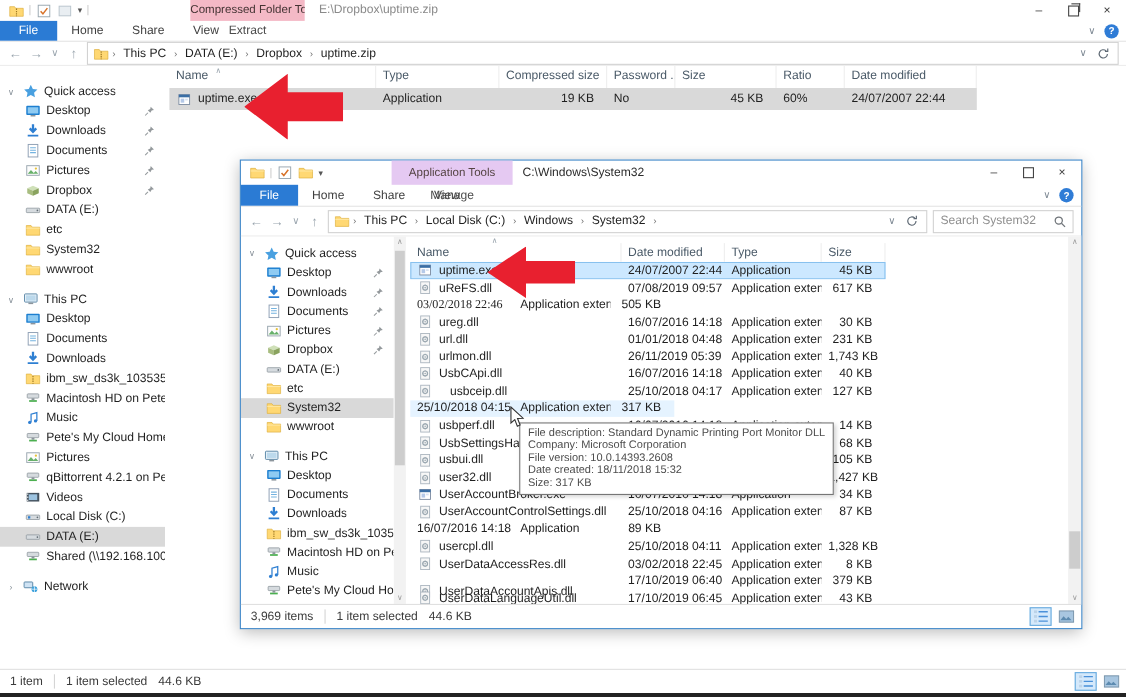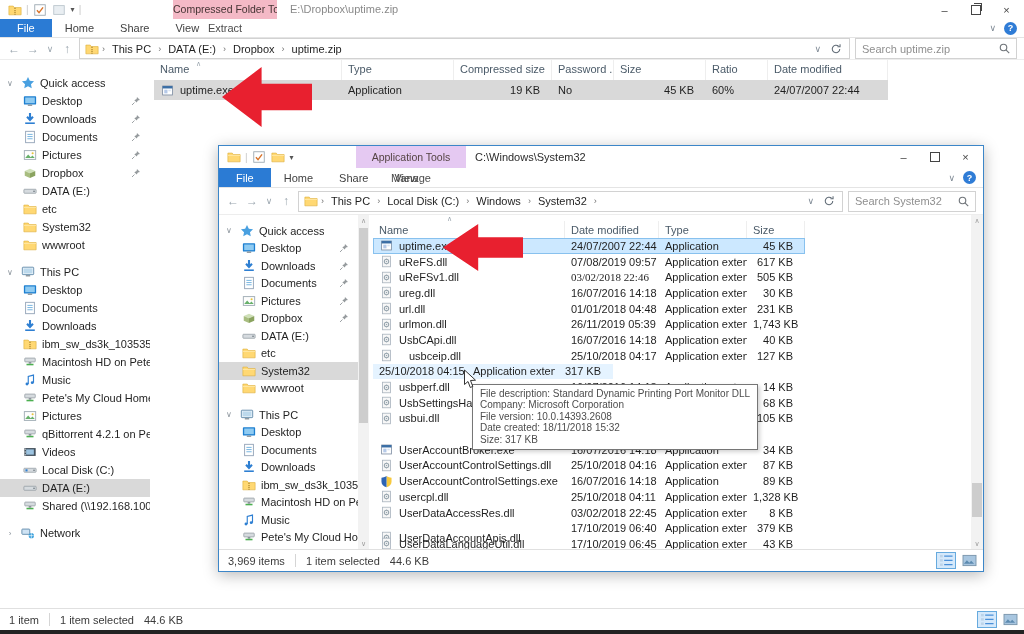--- a/index.html
+++ b/index.html
@@ -183,29 +183,20 @@
         <span class="addrend">
           <span class="chevtxt">∨</span>
           <span class="ic">
             <svg width="12" height="12" viewBox="0 0 16 16">
               <path d="M13 8a5 5 0 1 1-1.6-3.7" fill="none" stroke="#5f6a75" stroke-width="1.4"></path>
               <path d="M13.4 1.6v3.4H10" fill="none" stroke="#5f6a75" stroke-width="1.4"></path>
             </svg>
           </span>
         </span>
       </div>
-    <div class="searchbox">
-      <input placeholder="Search uptime.zip" style="">
-      <span class="ic" id="back-searchic">
-          <svg width="13" height="13" viewBox="0 0 16 16">
-            <circle cx="6.8" cy="6.8" r="4" fill="none" stroke="#70757a" stroke-width="1.4"></circle>
-            <path d="M9.8 9.8l4 4" stroke="#70757a" stroke-width="1.4"></path>
-          </svg>
-        </span>
-    </div>
   </div>
   <div class="main">
     <div class="sidebar" id="back-side">
         <div class="sbrow root first">
           <span class="chev">∨</span>
           <span class="ic">
             <svg width="14" height="14" viewBox="0 0 16 16">
               <path d="M8 1.2l2.1 4.3 4.8.6-3.5 3.3.9 4.7L8 11.8l-4.3 2.3.9-4.7L1.1 6.1l4.8-.6z" fill="#49a0e0"></path>
             </svg>
           </span>
@@ -864,31 +855,20 @@
                   <path d="M8 4.4v1.2M8 10.4v1.2M4.9 8h1.2M9.9 8h1.2" stroke="#9aa7b0" stroke-width="1"></path>
                 </svg>
               </span>
               <span>uReFS.dll</span>
             </div>
             <div class="fcell" style="width: 94px;">07/08/2019 09:57</div>
             <div class="fcell" style="width: 88px;">Application extens...</div>
             <div class="fcell num" style="width: 58px;">617 KB</div>
           </div>
           <div class="fr">
-            <div class="fcell fname" style="width: 192px;">
-              <span class="ic">
-                <svg width="13" height="13" viewBox="0 0 16 16">
-                  <rect x="3" y="1.5" width="10" height="13" fill="#f7f7f7" stroke="#aab4be"></rect>
-                  <circle cx="8" cy="8" r="2.7" fill="none" stroke="#9aa7b0" stroke-width="1.3"></circle>
-                  <circle cx="8" cy="8" r=".9" fill="#9aa7b0"></circle>
-                  <path d="M8 4.4v1.2M8 10.4v1.2M4.9 8h1.2M9.9 8h1.2" stroke="#9aa7b0" stroke-width="1"></path>
-                </svg>
-              </span>
-              <span>uReFSv1.dll</span>
-            </div>
             <div class="fcell" style="width: 94px; font-family: Liberation Serif, serif;">03/02/2018 22:46</div>
             <div class="fcell" style="width: 88px;">Application extens...</div>
             <div class="fcell num" style="width: 58px;">505 KB</div>
           </div>
           <div class="fr">
             <div class="fcell fname" style="width: 192px;">
               <span class="ic">
                 <svg width="13" height="13" viewBox="0 0 16 16">
                   <rect x="3" y="1.5" width="10" height="13" fill="#f7f7f7" stroke="#aab4be"></rect>
                   <circle cx="8" cy="8" r="2.7" fill="none" stroke="#9aa7b0" stroke-width="1.3"></circle>
@@ -1013,20 +993,31 @@
                   <path d="M8 4.4v1.2M8 10.4v1.2M4.9 8h1.2M9.9 8h1.2" stroke="#9aa7b0" stroke-width="1"></path>
                 </svg>
               </span>
               <span>usbui.dll</span>
             </div>
             <div class="fcell" style="width: 94px;"></div>
             <div class="fcell" style="width: 88px;">Application extens...</div>
             <div class="fcell num" style="width: 58px;">105 KB</div>
           </div>
           <div class="fr">
+            <div class="fcell fname" style="width: 192px;">
+              <span class="ic">
+                <svg width="13" height="13" viewBox="0 0 16 16">
+                  <rect x="3" y="1.5" width="10" height="13" fill="#f7f7f7" stroke="#aab4be"></rect>
+                  <circle cx="8" cy="8" r="2.7" fill="none" stroke="#9aa7b0" stroke-width="1.3"></circle>
+                  <circle cx="8" cy="8" r=".9" fill="#9aa7b0"></circle>
+                  <path d="M8 4.4v1.2M8 10.4v1.2M4.9 8h1.2M9.9 8h1.2" stroke="#9aa7b0" stroke-width="1"></path>
+                </svg>
+              </span>
+              <span>user32.dll</span>
+            </div>
             <div class="fcell" style="width: 94px;"></div>
             <div class="fcell" style="width: 88px;">Application extens...</div>
             <div class="fcell num" style="width: 58px;">1,427 KB</div>
           </div>
           <div class="fr">
             <div class="fcell fname" style="width: 192px;">
               <span class="ic">
                 <svg width="13" height="13" viewBox="0 0 16 16">
                   <rect x="2" y="2.5" width="12" height="11" fill="#fff" stroke="#7a8aa0"></rect>
                   <rect x="2" y="2.5" width="12" height="3" fill="#3a6ea5"></rect>
@@ -1050,29 +1041,20 @@
                   <path d="M8 4.4v1.2M8 10.4v1.2M4.9 8h1.2M9.9 8h1.2" stroke="#9aa7b0" stroke-width="1"></path>
                 </svg>
               </span>
               <span>UserAccountControlSettings.dll</span>
             </div>
             <div class="fcell" style="width: 94px;">25/10/2018 04:16</div>
             <div class="fcell" style="width: 88px;">Application extens...</div>
             <div class="fcell num" style="width: 58px;">87 KB</div>
           </div>
           <div class="fr">
-            <div class="fcell fname" style="width: 192px;">
-              <span class="ic">
-                <svg width="13" height="13" viewBox="0 0 16 16">
-                  <path d="M8 1.3c2.2 1.5 4.3 2 6.2 2v5c0 3.6-2.7 5.7-6.2 6.7z" fill="#f7c93e"></path>
-                  <path d="M8 1.3C5.8 2.8 3.7 3.3 1.8 3.3v5c0 3.6 2.7 5.7 6.2 6.7z" fill="#2d64b4"></path>
-                </svg>
-              </span>
-              <span>UserAccountControlSettings.exe</span>
-            </div>
             <div class="fcell" style="width: 94px;">16/07/2016 14:18</div>
             <div class="fcell" style="width: 88px;">Application</div>
             <div class="fcell num" style="width: 58px;">89 KB</div>
           </div>
           <div class="fr">
             <div class="fcell fname" style="width: 192px;">
               <span class="ic">
                 <svg width="13" height="13" viewBox="0 0 16 16">
                   <rect x="3" y="1.5" width="10" height="13" fill="#f7f7f7" stroke="#aab4be"></rect>
                   <circle cx="8" cy="8" r="2.7" fill="none" stroke="#9aa7b0" stroke-width="1.3"></circle>

